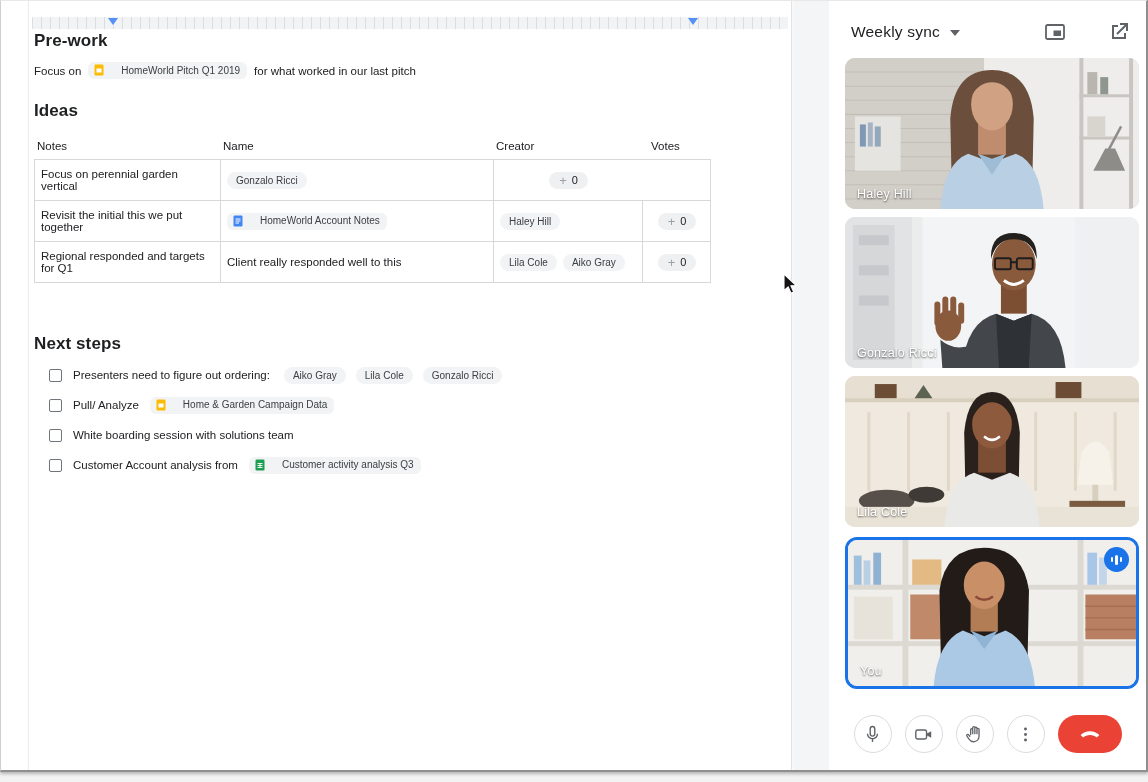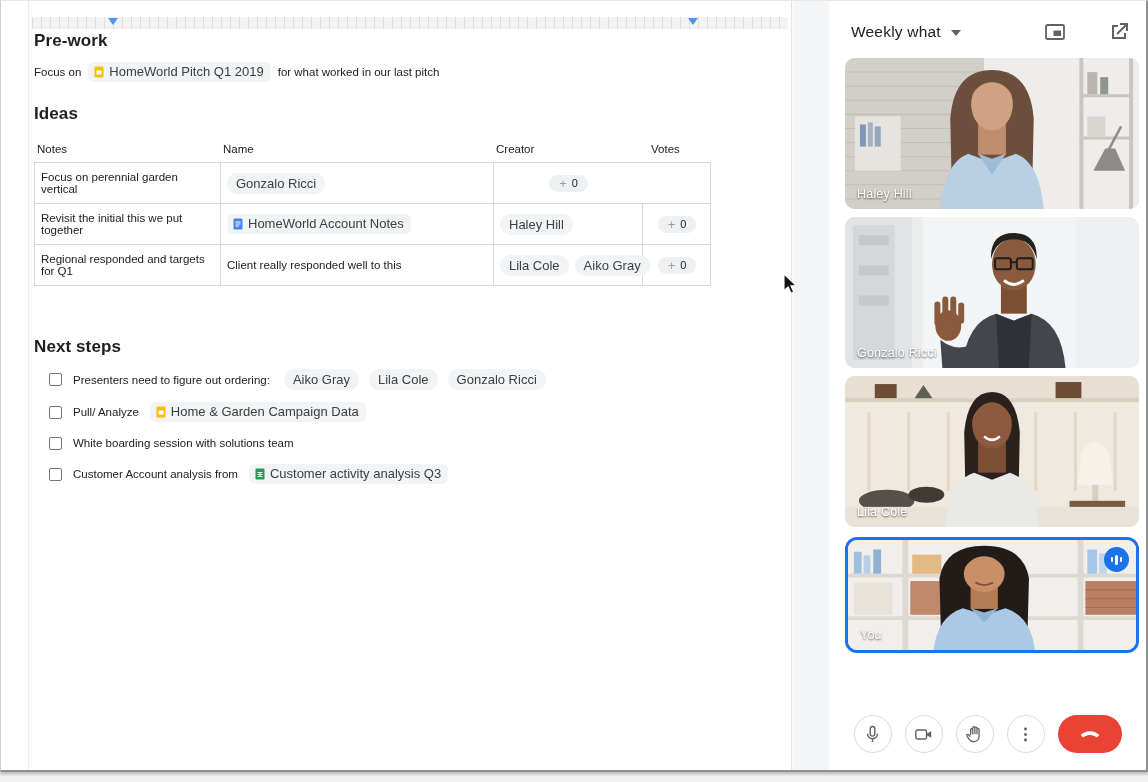--- a/index.html
+++ b/index.html
@@ -48,24 +48,24 @@
   .doc-content { position: absolute; left: 5px; top: 30px; width: 710px; }
   h2.doc-h {
     font-size: 17px; font-weight: 700; letter-spacing: .1px; color: #1d1f21;
   }
   .prework-line {
     margin-top: 11px; margin-bottom: 16px;
     display: flex; align-items: center; gap: 7px;
     font-size: 11.5px; color: #202124;
   }
   .chip {
-    display: inline-flex; align-items: center; gap: 5px;
+    display: inline-flex; align-items: center; gap: 17px;
     background: #f1f3f4; border-radius: 6px;
     padding: 2px 7px 3px 6px;
-    font-size: 13px; color: #3c4043; white-space: nowrap;
+    font-size: 10px; color: #3c4043; white-space: nowrap;
     cursor: pointer;
   }
   .person-chip { border-radius: 10px; padding: 3px 9px; color: #3c4043; }
   .file-icon { width: 10px; height: 12px; display: inline-block; flex: 0 0 auto; }
   
   .ideas-block { margin-top: 22px; }
   .tbl-head {
     display: grid; grid-template-columns: 186px 273px 149px 68px;
     margin-top: 15px; font-size: 11.5px; color: #202124;
   }
@@ -121,21 +121,21 @@
   .hdr-icon.pip { margin-left: auto; }
   .hdr-icon.openx { margin-left: 40px; }
   .tiles { position: absolute; top: 57px; left: 16px; width: 294px; }
   .tile {
     position: relative; width: 294px; height: 151px;
     border-radius: 10px; overflow: hidden; margin-bottom: 8px;
     background: #e8e8e8; cursor: pointer;
   }
   .tile svg.scene { position: absolute; inset: 0; width: 100%; height: 100%; }
   .tile.you {
-    margin-top: 10px; height: 116px;
+    margin-top: 10px; height: 152px;
     border: 3px solid #1a73e8; border-radius: 12px;
   }
   .tile-name {
     position: absolute; left: 12px; bottom: 8px;
     font-size: 12.5px; color: #fff; letter-spacing: .2px;
     text-shadow: 0 1px 2px rgba(0,0,0,.65);
   }
   .speak-badge {
     position: absolute; top: 7px; right: 7px; width: 25px; height: 25px;
     background: #1a73e8; border-radius: 50%;
@@ -302,21 +302,21 @@
 
   <div class="gutter"></div>
   <svg class="cursor" viewBox="0 0 16 22">
     <path d="M2 1 L2 17.5 L6.2 13.9 L9 20.3 L11.7 19.1 L8.9 12.8 L14.2 12.5 Z" fill="#141414" stroke="#fff" stroke-width="1.1"></path>
   </svg>
 
   <div class="meet">
 
     <div class="meet-header">
       <span class="meet-title">
-        <span>Weekly what</span>
+        <span>Weekly sync</span>
         <span class="caret-down"></span>
       </span>
       <svg class="hdr-icon pip" viewBox="0 0 24 24">
         <rect x="3" y="5" width="18" height="14" rx="1.5" fill="none" stroke="#5f6368" stroke-width="1.8"></rect>
         <rect x="10.5" y="10.5" width="7.5" height="5.5" fill="#5f6368"></rect>
       </svg>
       <svg class="hdr-icon openx" viewBox="0 0 24 24">
         <path d="M5 5h6v2H7v10h10v-4h2v6H5z" fill="#5f6368"></path>
         <path d="M13 3h8v8h-2V6.4l-8.3 8.3-1.4-1.4L17.6 5H13z" fill="#5f6368"></path>
       </svg>

